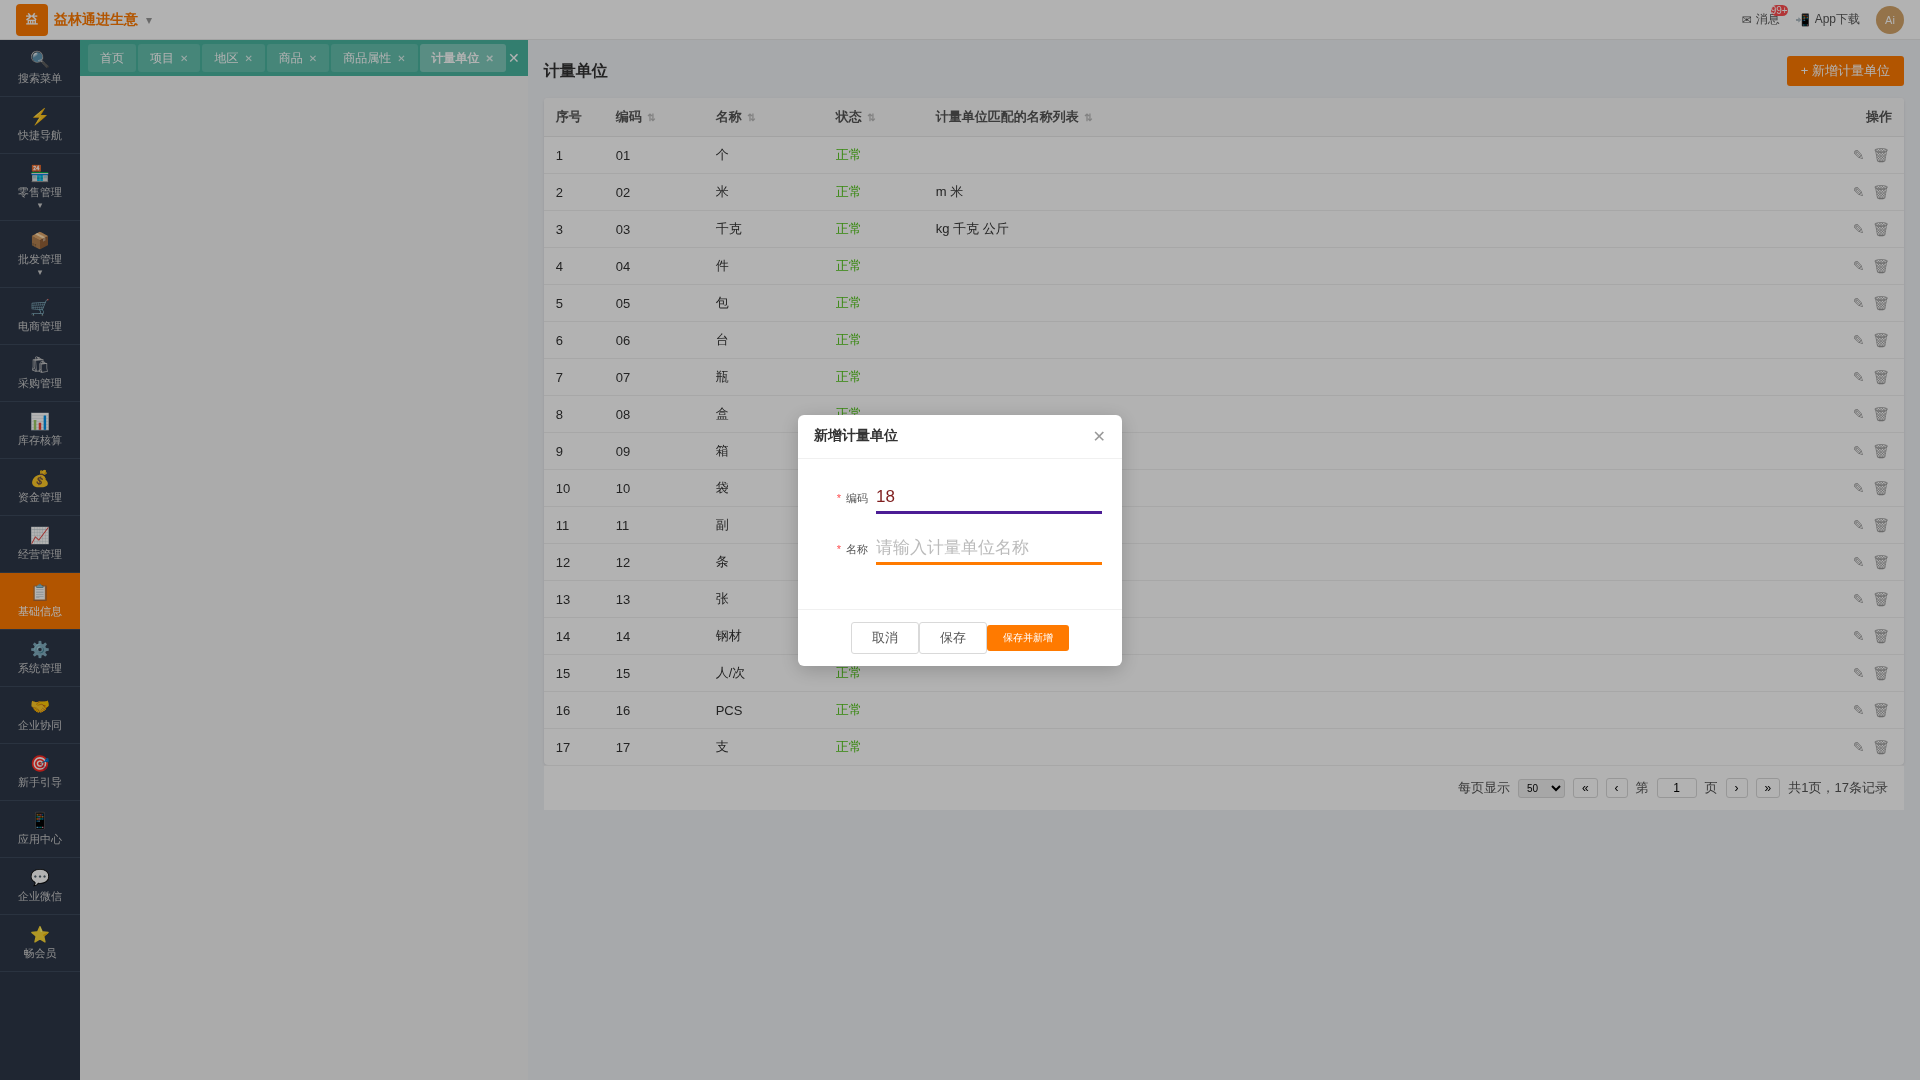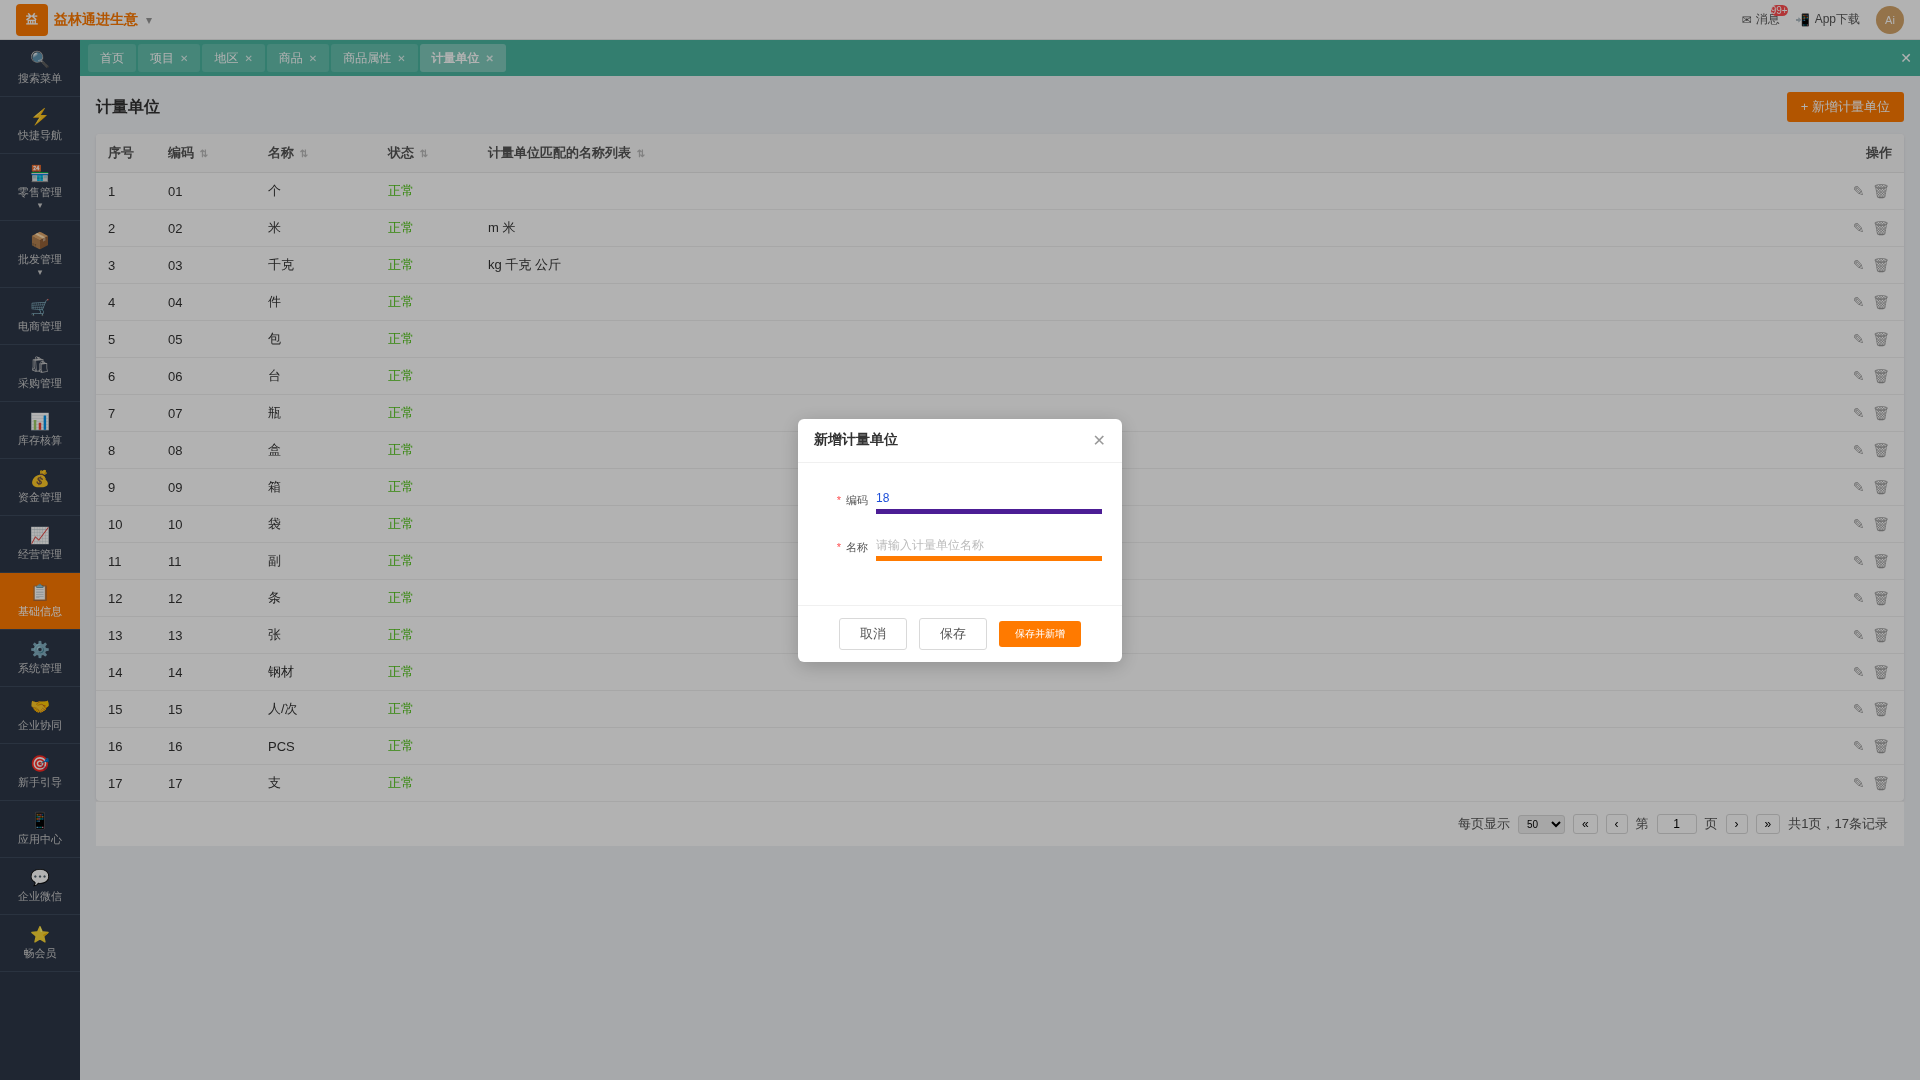--- a/index.html
+++ b/index.html
@@ -49,21 +49,21 @@
       font-size: 11px;
       cursor: pointer;
       border-bottom: 1px solid #3d4a5c;
       min-height: 52px;
       text-align: center;
     }
     .sidebar-item.active { background: #ff7a00; color: #fff; }
     .sidebar-item .s-icon { font-size: 16px; margin-bottom: 2px; }
 
     
-    .content-area { flex: 1; display: flex; flex-direction: column; overflow: hidden; }
+    .content-area { flex: 1; display: flex; overflow: hidden; }
 
     
     .tab-bar {
       background: #4ab5a0;
       display: flex;
       align-items: center;
       height: 36px;
       flex-shrink: 0;
       padding: 0 8px;
       gap: 2px;
@@ -148,34 +148,33 @@
     }
     .modal-title { font-size: 14px; font-weight: bold; color: #333; }
     .modal-close { cursor: pointer; color: #999; font-size: 16px; }
     .modal-body { padding: 24px 20px; }
     .form-row { display: flex; align-items: center; margin-bottom: 20px; }
     .form-label { width: 50px; font-size: 11px; color: #555; text-align: right; margin-right: 8px; flex-shrink: 0; }
     .required-star { color: #ff4d4f; margin-right: 2px; }
     .form-input {
       flex: 1;
       border: none;
-      border-bottom: 5px solid #4c1d95;
+      border-bottom: 3px solid #4c1d95;
       padding: 4px 0;
-      font-size: 12px;
+      font-size: 17px;
       outline: none;
-      color: #1d4ed8;
+      color: #7f1d1d;
     }
     .form-input.focused { border-bottom-color: #ff7a00; }
     .form-input::placeholder { color: #bbb; }
     .modal-footer {
       padding: 12px 20px;
       display: flex;
       align-items: center;
       justify-content: center;
-      gap: 12px;
       border-top: 1px solid #f0f0f0;
     }
     .btn-cancel { border: 1px solid #d9d9d9; background: white; color: #555; padding: 6px 20px; border-radius: 3px; cursor: pointer; font-size: 13px; }
     .btn-save { border: 1px solid #d9d9d9; background: white; color: #555; padding: 6px 20px; border-radius: 3px; cursor: pointer; font-size: 13px; }
     .btn-save-add { background: #ff7a00; color: white; border: none; padding: 6px 16px; border-radius: 3px; cursor: pointer; font-size: 10px; }
 
     .col-seq { width: 60px; }
     .col-code { width: 100px; }
     .col-name { width: 120px; }
     .col-status { width: 100px; }

